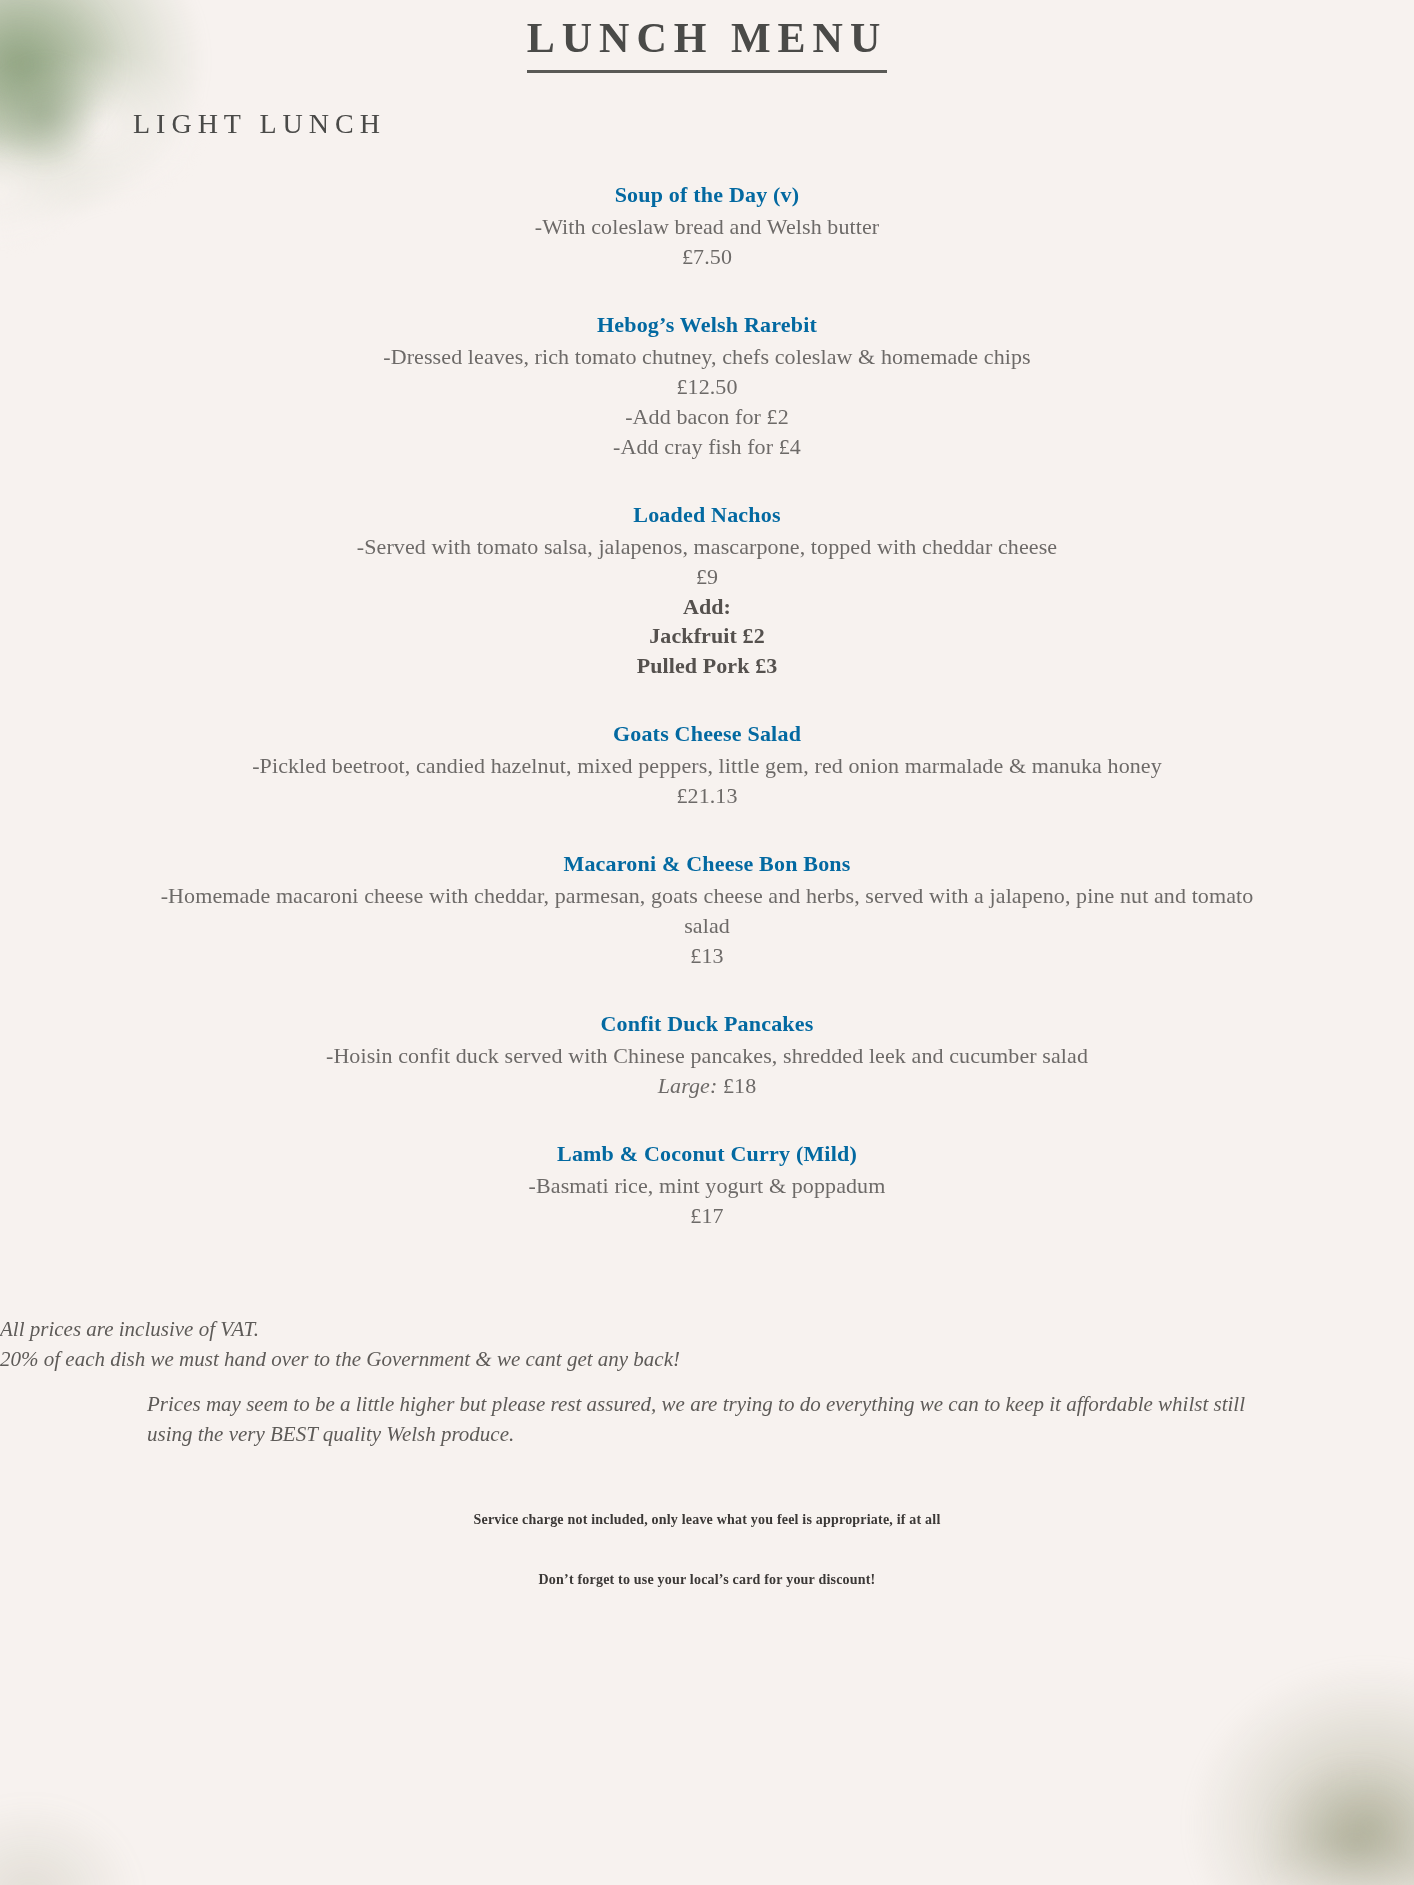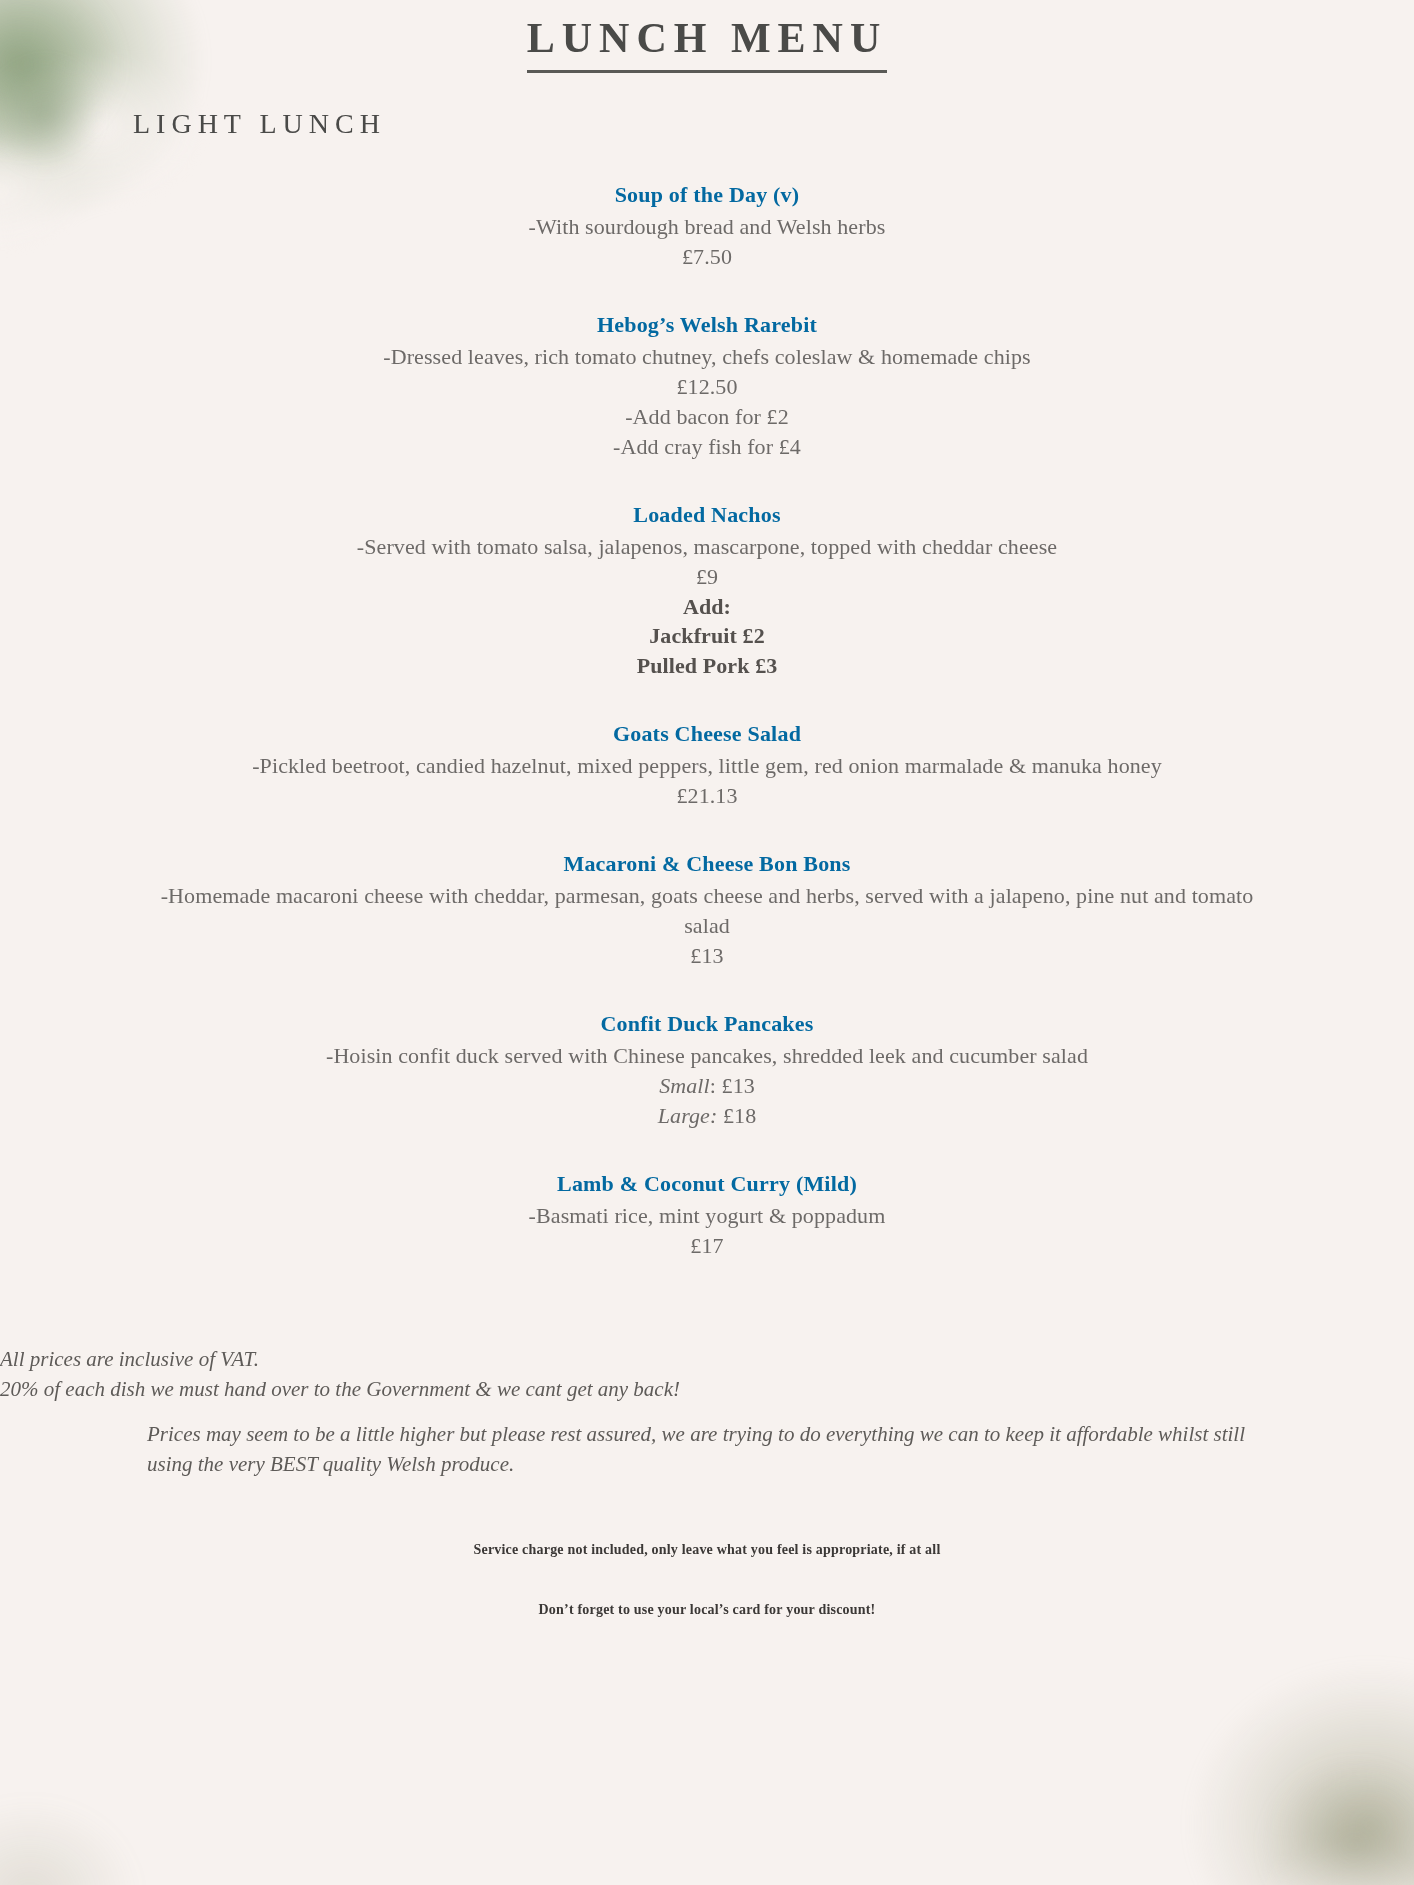--- a/index.html
+++ b/index.html
@@ -178,21 +178,21 @@
 
 <div class="page">
 
   <h1 id="menu-title"><span>LUNCH MENU</span></h1>
 
   <div id="section-heading">LIGHT LUNCH</div>
 
   <div class="items" id="items-list">
       <div class="menu-item">
         <div class="item-name">Soup of the Day (v)</div>
-        <div class="item-desc">-With sourdough bread and Welsh herbs</div>
+        <div class="item-desc">-With coleslaw bread and Welsh butter</div>
         <div class="item-price">£7.50</div>
       </div>
       <div class="menu-item">
         <div class="item-name">Hebog’s Welsh Rarebit</div>
         <div class="item-desc">-Dressed leaves, rich tomato chutney, chefs coleslaw &amp; homemade chips</div>
         <div class="item-price">£12.50</div>
         <div class="item-extra">-Add bacon for £2</div>
         <div class="item-extra">-Add cray fish for £4</div>
       </div>
       <div class="menu-item">
@@ -209,21 +209,20 @@
         <div class="item-price">£21.13</div>
       </div>
       <div class="menu-item">
         <div class="item-name">Macaroni &amp; Cheese Bon Bons</div>
         <div class="item-desc">-Homemade macaroni cheese with cheddar, parmesan, goats cheese and herbs, served with a jalapeno, pine nut and tomato salad</div>
         <div class="item-price">£13</div>
       </div>
       <div class="menu-item">
         <div class="item-name">Confit Duck Pancakes</div>
         <div class="item-desc">-Hoisin confit duck served with Chinese pancakes, shredded leek and cucumber salad</div>
-        <div class="item-extra"><span class="lbl">Small</span><span>: £13</span></div>
         <div class="item-extra"><span class="lbl">Large:</span><span> £18</span></div>
       </div>
       <div class="menu-item">
         <div class="item-name">Lamb &amp; Coconut Curry (Mild)</div>
         <div class="item-desc">-Basmati rice, mint yogurt &amp; poppadum</div>
         <div class="item-price">£17</div>
       </div>
     </div>
 
   <div id="footer-note">

